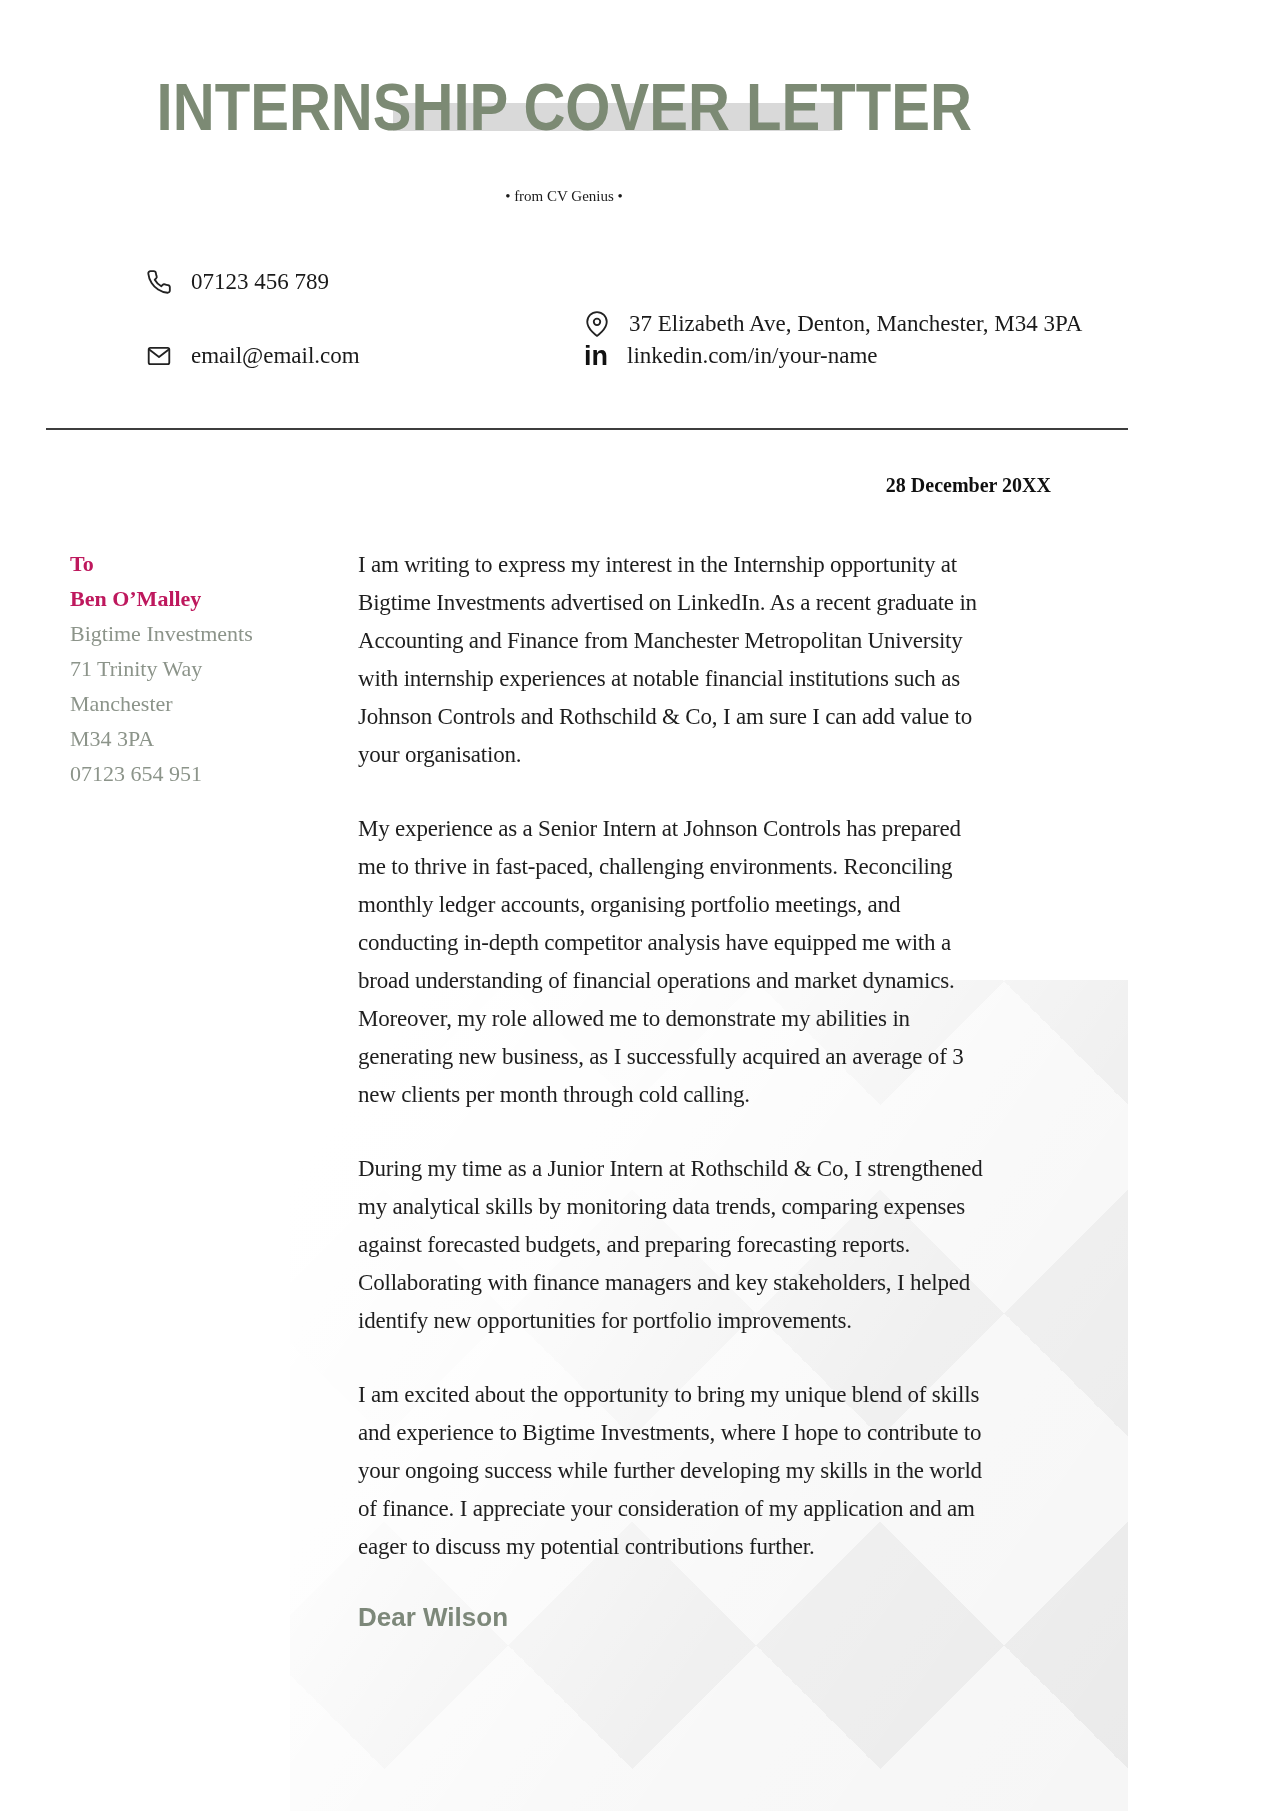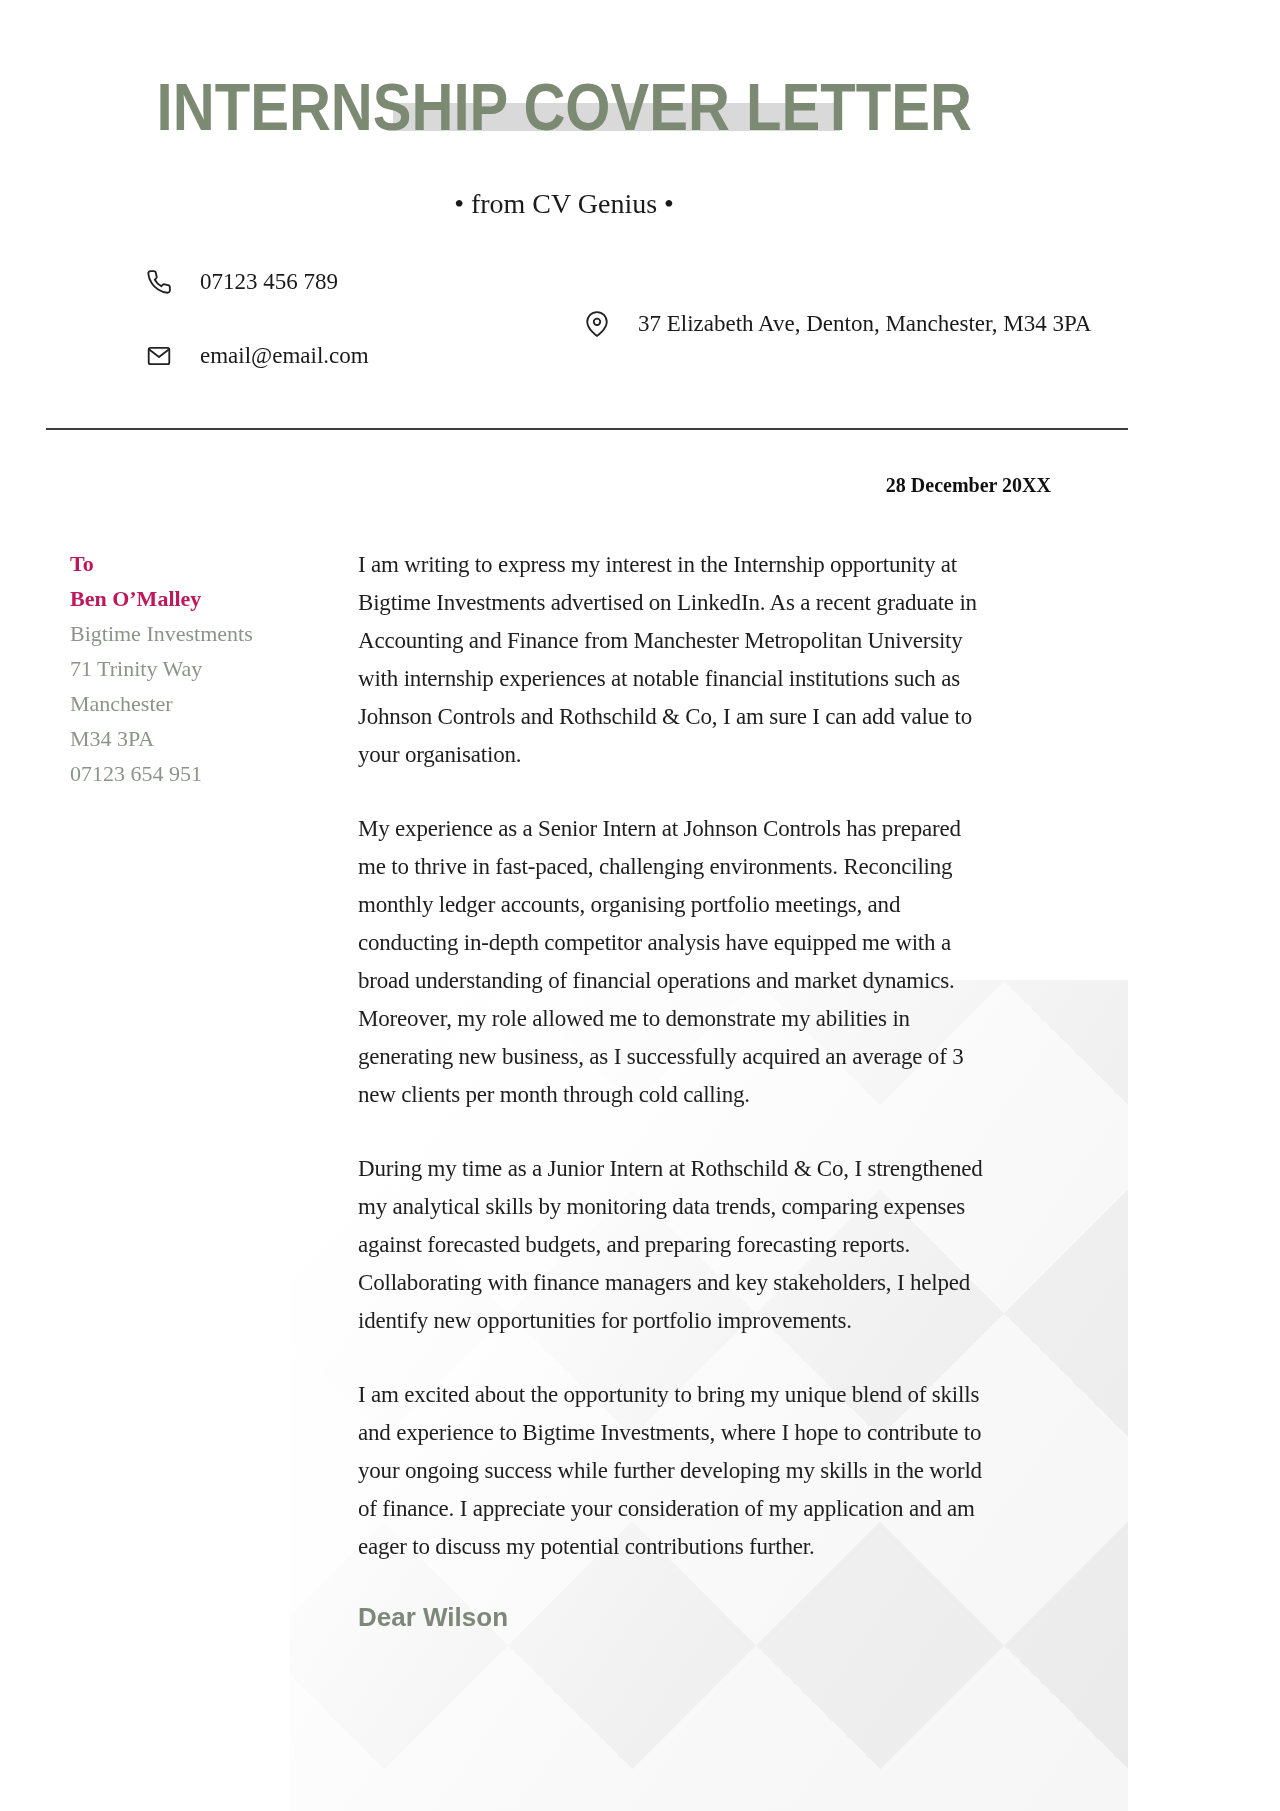--- a/index.html
+++ b/index.html
@@ -54,29 +54,29 @@
   }
   .title-highlight {
     left: 393px; top: 103px;
     width: 447px; height: 28px;
     background: #d9d9d9;
     z-index: 1;
   }
   .subtitle {
     left: 0; right: 0; top: 188px;
     text-align: center;
-    font-size: 28px;
+    font-size: 15px;
     color: #1b1b1b;
   }
 
   
   .contact-item {
     display: flex;
     align-items: center;
-    gap: 28px;
+    gap: 19px;
     height: 32px;
     font-size: 23px;
     color: #1a1a1a;
     white-space: nowrap;
   }
   .contact-item svg { display: block; }
   .li-glyph {
     font-family: "Liberation Sans", sans-serif;
     font-weight: bold;
     font-size: 27px;
@@ -187,20 +187,24 @@
   <div class="layer contact-item pos-email">
     <span>
       <svg width="26" height="26" viewBox="0 0 24 24" fill="none" stroke="#222222" stroke-width="1.7" stroke-linecap="round" stroke-linejoin="round">
         <rect x="2.5" y="4.5" width="19" height="15" rx="1.5"></rect>
         <path d="M3 6l9 7 9-7"></path>
       </svg>
     </span>
     <span>email@email.com</span>
   </div>
 
+  <div class="layer contact-item pos-linked">
+    <span class="li-glyph">in</span>
+    <span>linkedin.com/in/your-name</span>
+  </div>
 
   <div class="layer divider"></div>
 
   <div class="layer date">28 December 20XX</div>
 
   <div class="layer recipient">
     <div class="strong">To</div>
     <div class="strong">Ben O’Malley</div>
     <div class="muted">Bigtime Investments</div>
     <div class="muted">71 Trinity Way</div>

